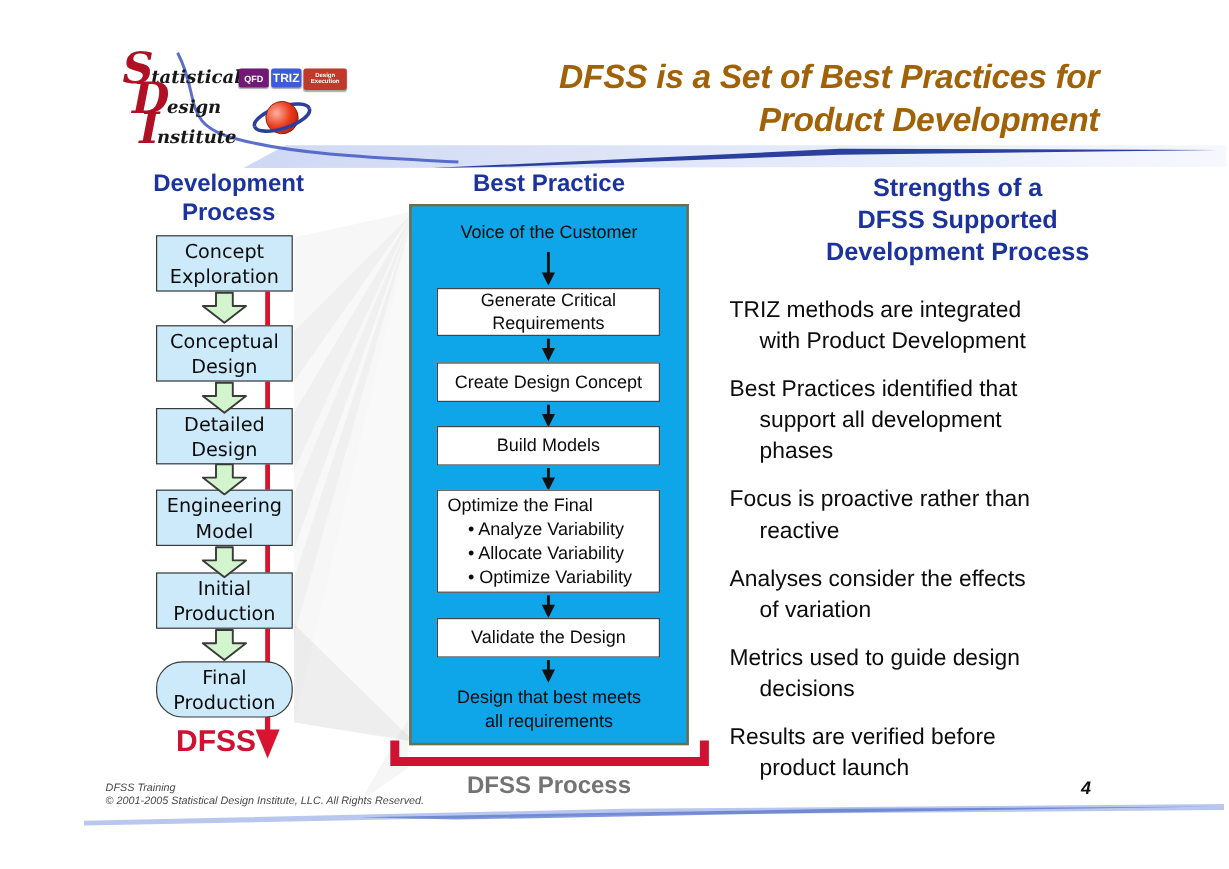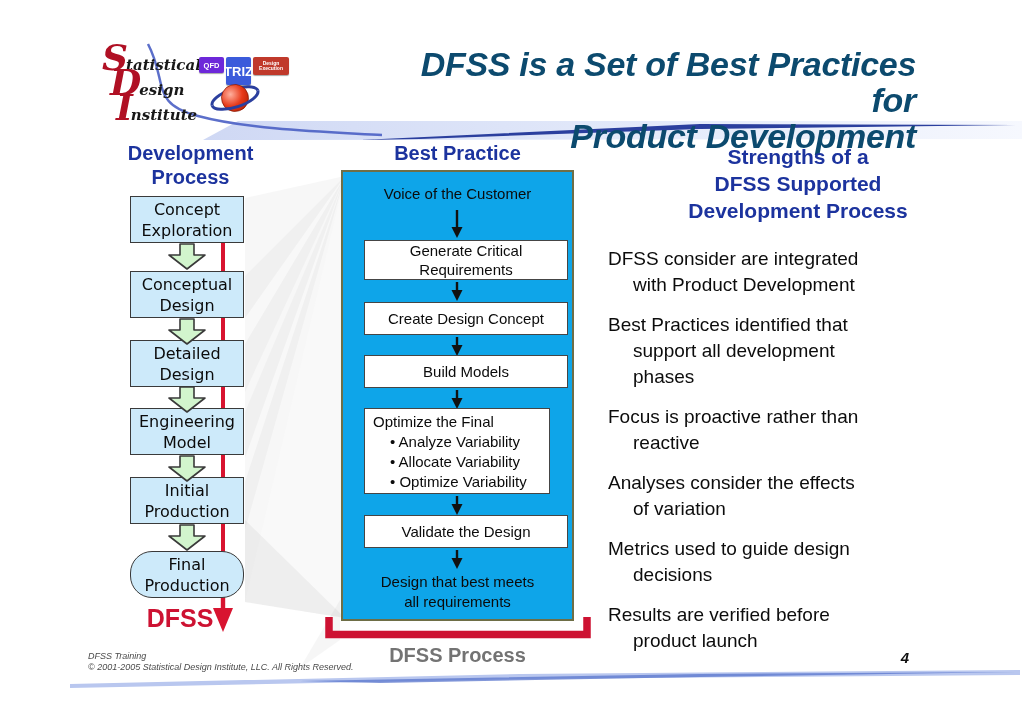--- a/index.html
+++ b/index.html
@@ -7,47 +7,47 @@
          font-family:"Liberation Sans",sans-serif;}
   svg{display:block;}
 
   
   .logo{position:absolute;left:90px;top:42px;width:215px;height:95px;}
   .logo-row{position:absolute;white-space:nowrap;font-family:"DejaVu Serif",serif;font-style:italic;font-weight:bold;}
   .logo-letter{font-size:36px;line-height:30px;color:#b01024;}
   .logo-word{font-size:15px;color:#181818;margin-left:-2px;}
   .badges{position:absolute;left:109px;top:15px;display:flex;gap:2px;font-family:"Liberation Sans",sans-serif;font-style:normal;}
   .badge{color:#fff;font-weight:bold;display:flex;align-items:center;justify-content:center;text-align:center;border-radius:2px;box-shadow:0 1px 1px rgba(0,0,0,.35);}
-  .badge.b1{width:25px;height:16px;font-size:7.5px;background:#6d28d9;}
-  .badge.b2{width:25px;height:28px;font-size:13px;background:#3b5bdb;}
+  .badge.b1{width:25px;height:16px;font-size:7.5px;background:#701a75;}
+  .badge.b2{width:25px;height:16px;font-size:10px;background:#3b5bdb;}
   .badge.b3{width:34px;height:16px;font-size:5px;line-height:5.5px;background:#c0392b;padding:1px;}
 
   
   .title{position:absolute;left:380px;top:46px;width:536px;text-align:right;
-         color:#0c4a6e;font-weight:bold;font-style:italic;font-size:34px;line-height:36px;letter-spacing:-.3px;}
+         color:#a16207;font-weight:bold;font-style:italic;font-size:28px;line-height:36px;letter-spacing:-.3px;}
 
   
   .col-header{position:absolute;color:#1c339e;font-weight:bold;text-align:center;}
   .dev-header{left:103px;top:141px;width:175px;font-size:20px;line-height:24px;}
   .bp-header{left:341px;top:141px;width:233px;font-size:20px;line-height:24px;}
   .str-header{left:648px;top:143px;width:300px;font-size:21px;line-height:27px;}
 
   
   .red-line{position:absolute;left:221px;top:200px;width:4px;height:400px;background:#d81430;}
   .pbox{position:absolute;left:130px;width:112px;height:45px;background:#cdeafa;border:1.5px solid #3a3a3a;
         display:flex;align-items:center;justify-content:center;text-align:center;
         font-family:"DejaVu Sans",sans-serif;font-size:16px;line-height:21px;color:#0b0b0b;}
   .garrow{position:absolute;left:166px;}
   .dfss-label{position:absolute;left:138px;top:604px;width:84px;text-align:center;
               color:#cd1232;font-weight:bold;font-size:25px;font-style:normal;}
 
   
   .panel{position:absolute;left:341px;top:170px;width:233px;height:451px;background:#0ea5e9;border:2px solid #6e6e46;box-sizing:border-box;}
   .p-text{position:absolute;left:0;width:229px;text-align:center;font-size:15px;line-height:20px;color:#0b0b0b;}
-  .p-box{position:absolute;left:21px;width:204px;background:#ffffff;border:1.5px solid #454545;box-sizing:border-box;
+  .p-box{position:absolute;left:21px;width:186px;background:#ffffff;border:1.5px solid #454545;box-sizing:border-box;
          display:flex;align-items:center;justify-content:center;text-align:center;
          font-size:15px;line-height:19px;color:#0b0b0b;}
   .p-arrow{position:absolute;left:106px;}
   .opt-box{position:absolute;left:21px;top:236px;width:186px;height:86px;background:#ffffff;border:1.5px solid #454545;box-sizing:box;
            box-sizing:border-box;font-size:15px;line-height:20px;color:#0b0b0b;padding-top:3px;}
   .opt-title{padding-left:8px;}
   .opt-bullet{padding-left:25px;}
 
   
   .bracket{position:absolute;left:322px;top:614px;}
@@ -235,21 +235,21 @@
   <div class="dfss-process">DFSS Process</div>
 
   <div class="col-header str-header">
     <div>Strengths of a</div>
     <div>DFSS Supported</div>
     <div>Development Process</div>
   </div>
 
   <div class="points">
     <div class="point">
-      <div>DFSS consider are integrated</div>
+      <div>TRIZ methods are integrated</div>
       <div class="cont">with Product Development</div>
     </div>
     <div class="point">
       <div>Best Practices identified that</div>
       <div class="cont">support all development</div>
       <div class="cont">phases</div>
     </div>
     <div class="point">
       <div>Focus is proactive rather than</div>
       <div class="cont">reactive</div>

